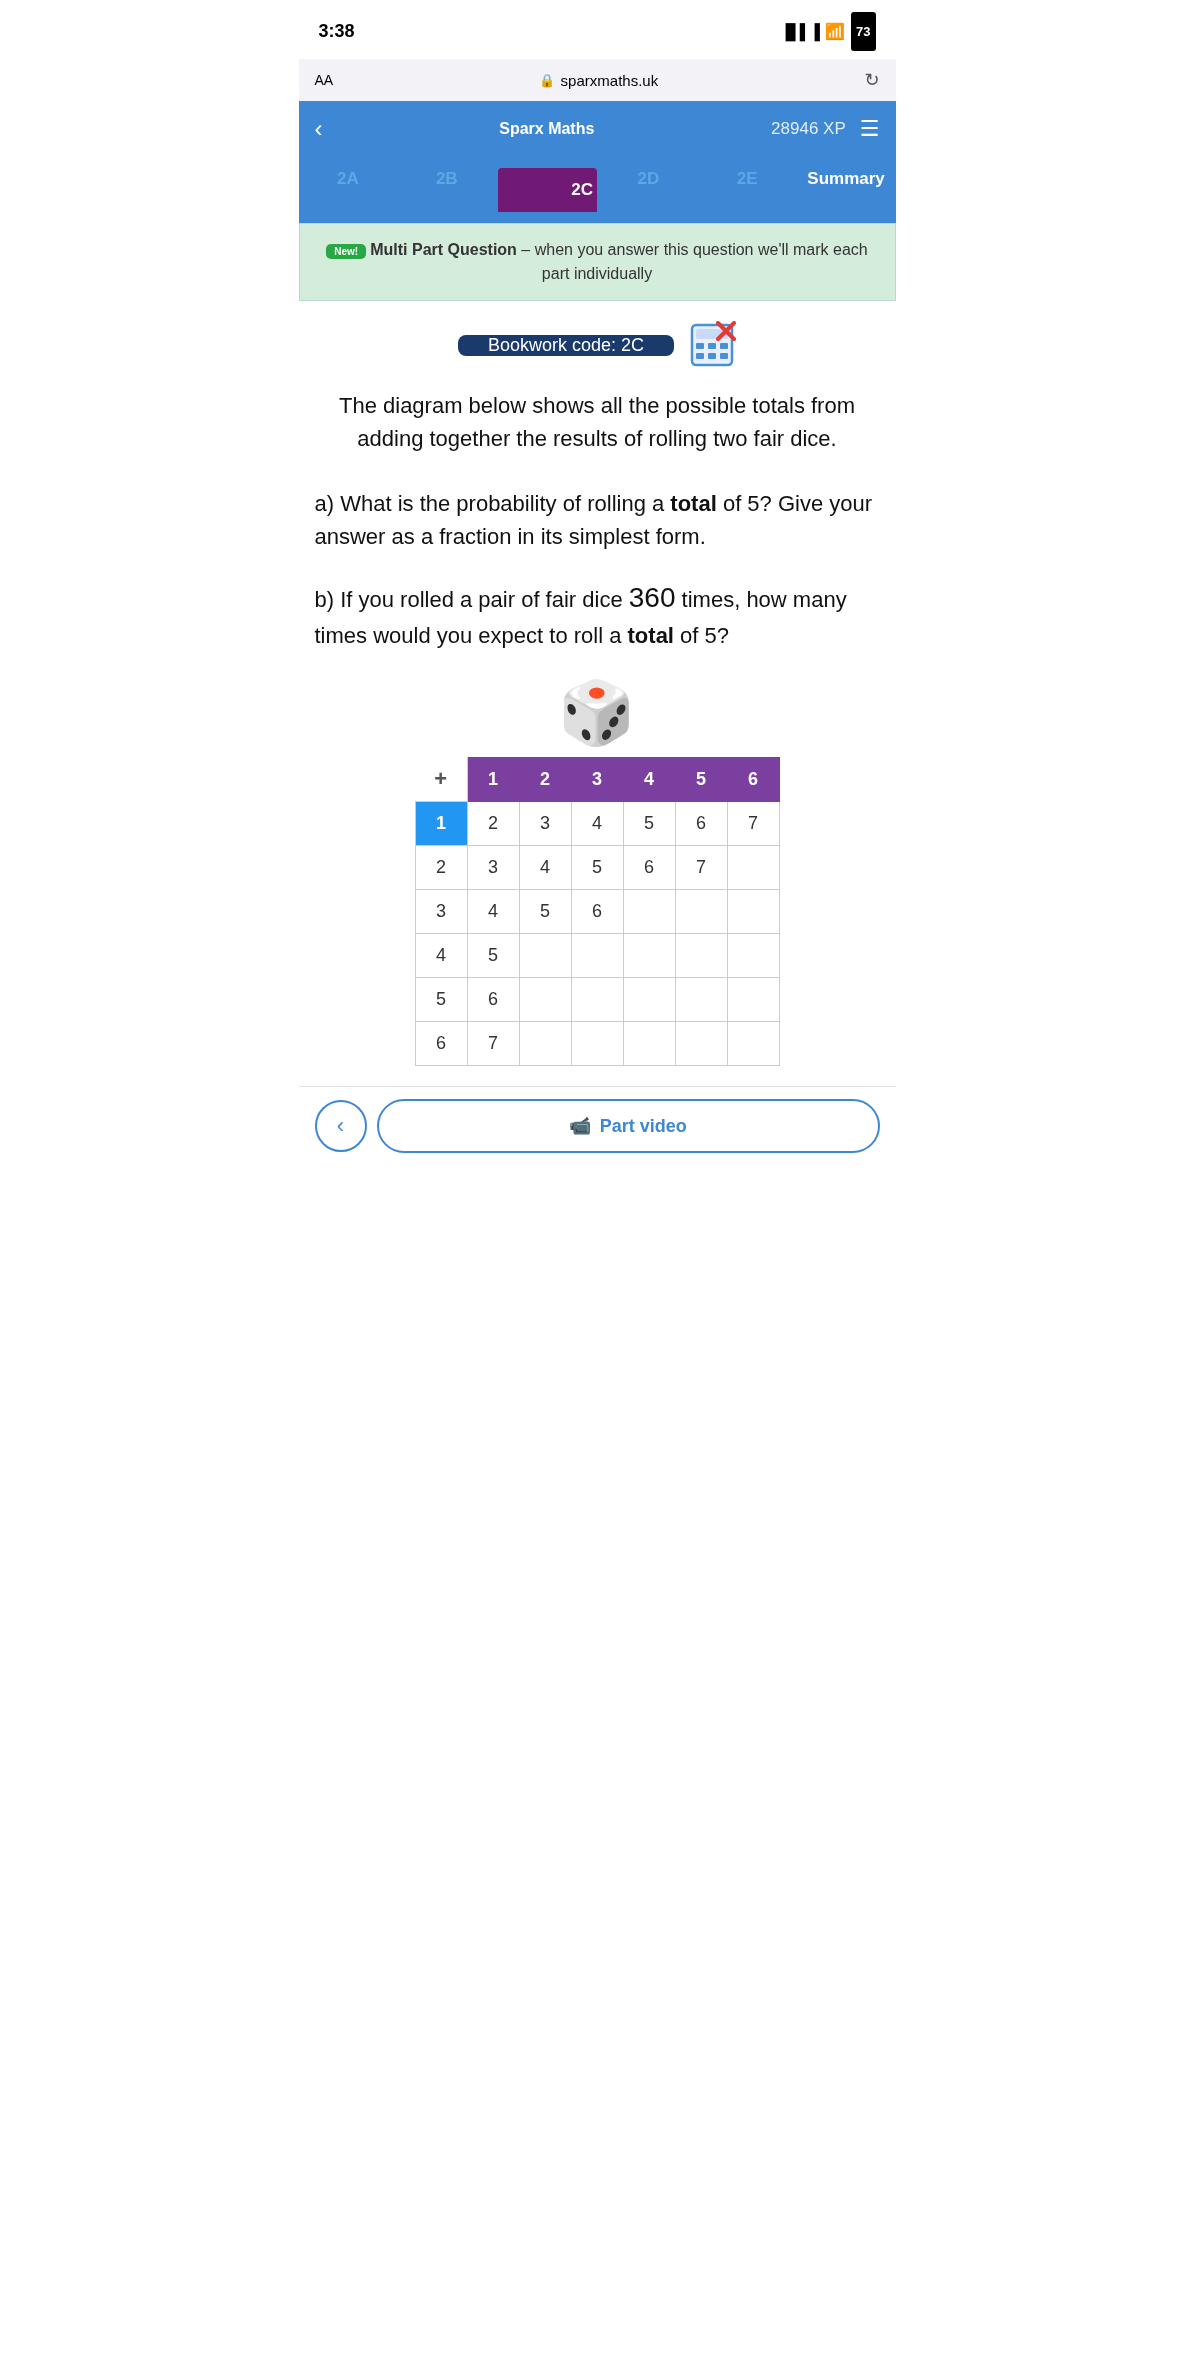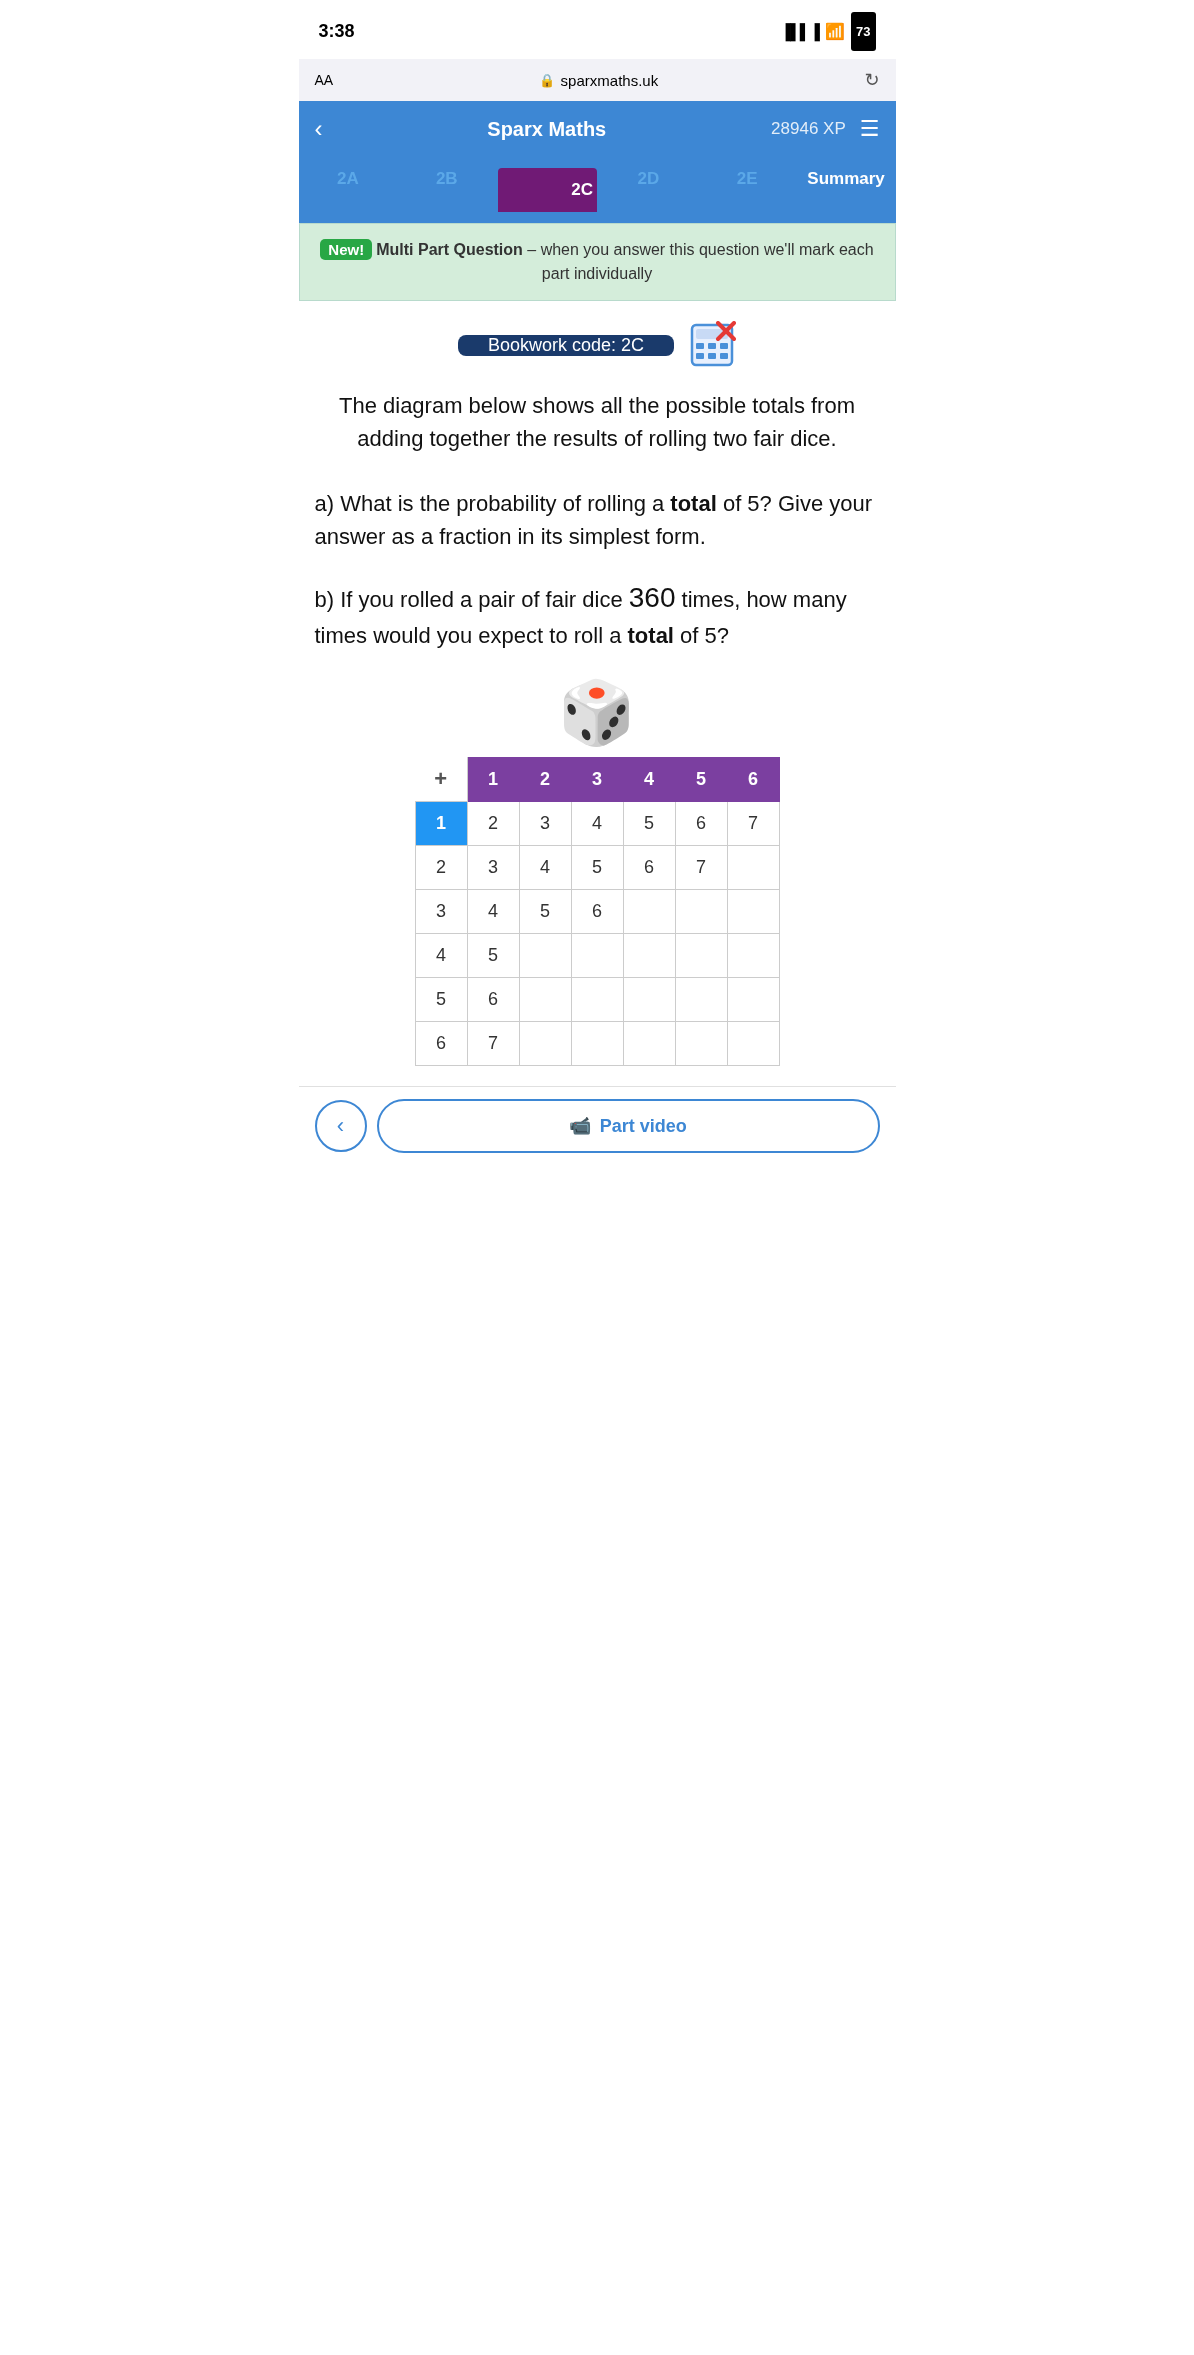--- a/index.html
+++ b/index.html
@@ -82,21 +82,21 @@
       justify-content: space-between;
       padding: 14px 16px;
     }
     .nav-back {
       color: #fff;
       font-size: 24px;
       font-weight: 300;
     }
     .nav-title {
       color: #fff;
-      font-size: 20px;
+      font-size: 16px;
       font-weight: 700;
     }
     .nav-right {
       display: flex;
       align-items: center;
       gap: 14px;
     }
     .nav-xp {
       color: #fff;
       font-size: 17px;
@@ -144,21 +144,21 @@
       text-align: center;
       font-size: 16px;
       color: #333;
       line-height: 1.5;
     }
     .new-badge {
       background: #28a745;
       color: #fff;
       border-radius: 5px;
       padding: 2px 8px;
-      font-size: 15px;
+      font-size: 10px;
       font-weight: 700;
       margin-right: 4px;
     }
 
     
     .main-content {
       padding: 20px 16px 0;
     }
 
     

